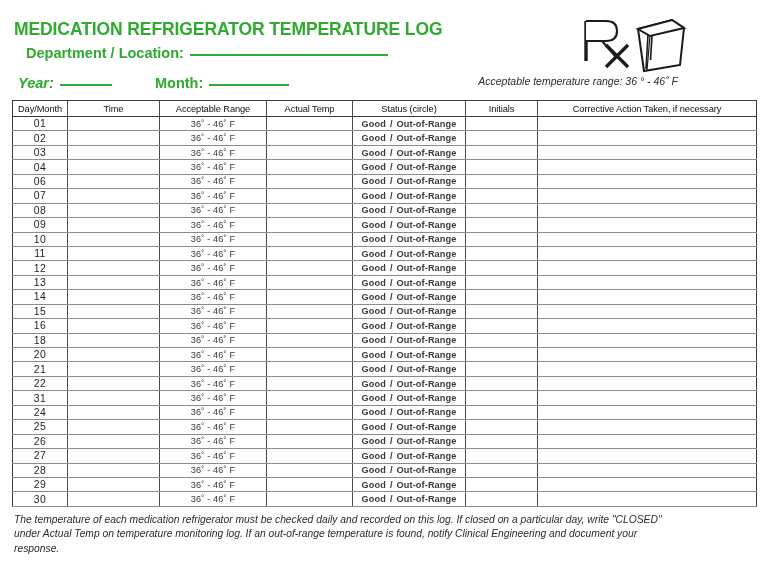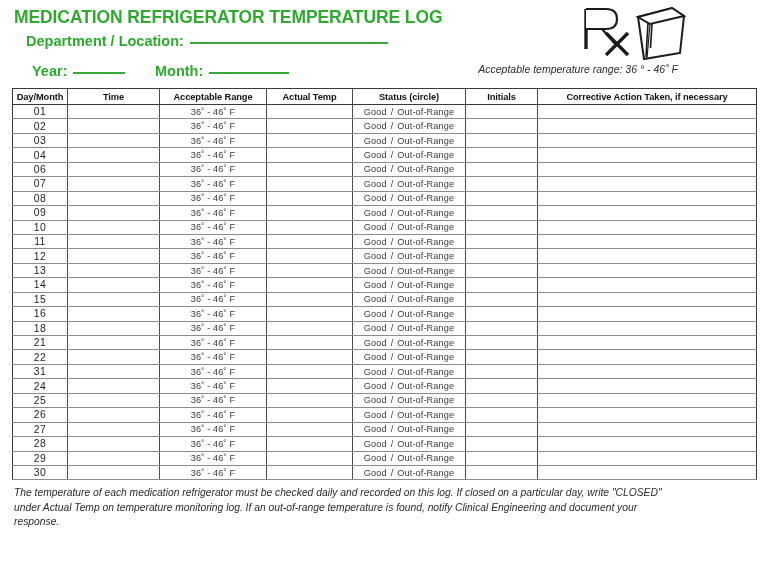--- a/index.html
+++ b/index.html
@@ -12,21 +12,21 @@
     height: 569px;
     font-family: "Liberation Sans", sans-serif;
     color: #1a1a1a;
     overflow: hidden;
   }
   .page {
     position: relative;
     width: 692px;
     height: 569px;
     box-sizing: border-box;
-    padding: 0 12px;
+    padding: 12px 12px;
   }
 
   
   .header {
     position: relative;
     height: 88px;
   }
   .doc-title {
     position: absolute;
     left: 2px;
@@ -38,21 +38,21 @@
     white-space: nowrap;
   }
   .field-row {
     position: absolute;
     white-space: nowrap;
     font-size: 14.5px;
     font-weight: bold;
     color: #2faa2f;
   }
   .field-dept { left: 14px; top: 33px; }
-  .field-year { left: 20px; top: 63px; }
+  .field-year { left: 6px; top: 63px; font-style: italic; }
   .field-month { left: 143px; top: 63px; }
 
   .blank-line {
     display: inline-block;
     border-bottom: 2px solid #37a837;
     vertical-align: 2px;
     margin-left: 6px;
   }
   .blank-dept { width: 198px; }
   .blank-year { width: 52px; }
@@ -93,21 +93,21 @@
     text-align: center;
     vertical-align: middle;
     background: #ffffff;
   }
   .log-table th:last-child,
   .log-table td:last-child { border-right: none; }
 
   .log-table thead th {
     height: 15px;
     font-size: 9.3px;
-    font-weight: bold;
+    font-weight: normal;
     color: #111;
     border-bottom: 1.5px solid #3a3a3a;
     letter-spacing: -0.1px;
   }
   .log-table tbody td {
     height: 13.45px;
     font-size: 9.2px;
     color: #2d2d2d;
   }
   .cell-day {
@@ -115,20 +115,21 @@
     color: #1d1d1d !important;
     letter-spacing: 0.4px;
   }
   .cell-range {
     letter-spacing: 0.15px;
     color: #3a3a3a !important;
   }
   .cell-status {
     letter-spacing: 0.1px;
     color: #3a3a3a !important;
+    font-weight: bold;
   }
   .cell-status .sep { padding: 0 4px; }
 
   .col-day    { width: 55px; }
   .col-time   { width: 92px; }
   .col-range  { width: 107px; }
   .col-actual { width: 86px; }
   .col-status { width: 113px; }
   .col-init   { width: 72px; }
   .col-action { width: 219px; }
@@ -361,20 +362,29 @@
         <tr>
           <td class="cell-day">18</td>
           <td></td>
           <td class="cell-range">36˚ - 46˚ F</td>
           <td></td>
           <td class="cell-status"><span>Good</span><span class="sep">/</span><span>Out-of-Range</span></td>
           <td></td>
           <td></td>
         </tr>
         <tr>
+          <td class="cell-day">20</td>
+          <td></td>
+          <td class="cell-range">36˚ - 46˚ F</td>
+          <td></td>
+          <td class="cell-status"><span>Good</span><span class="sep">/</span><span>Out-of-Range</span></td>
+          <td></td>
+          <td></td>
+        </tr>
+        <tr>
           <td class="cell-day">21</td>
           <td></td>
           <td class="cell-range">36˚ - 46˚ F</td>
           <td></td>
           <td class="cell-status"><span>Good</span><span class="sep">/</span><span>Out-of-Range</span></td>
           <td></td>
           <td></td>
         </tr>
         <tr>
           <td class="cell-day">22</td>

